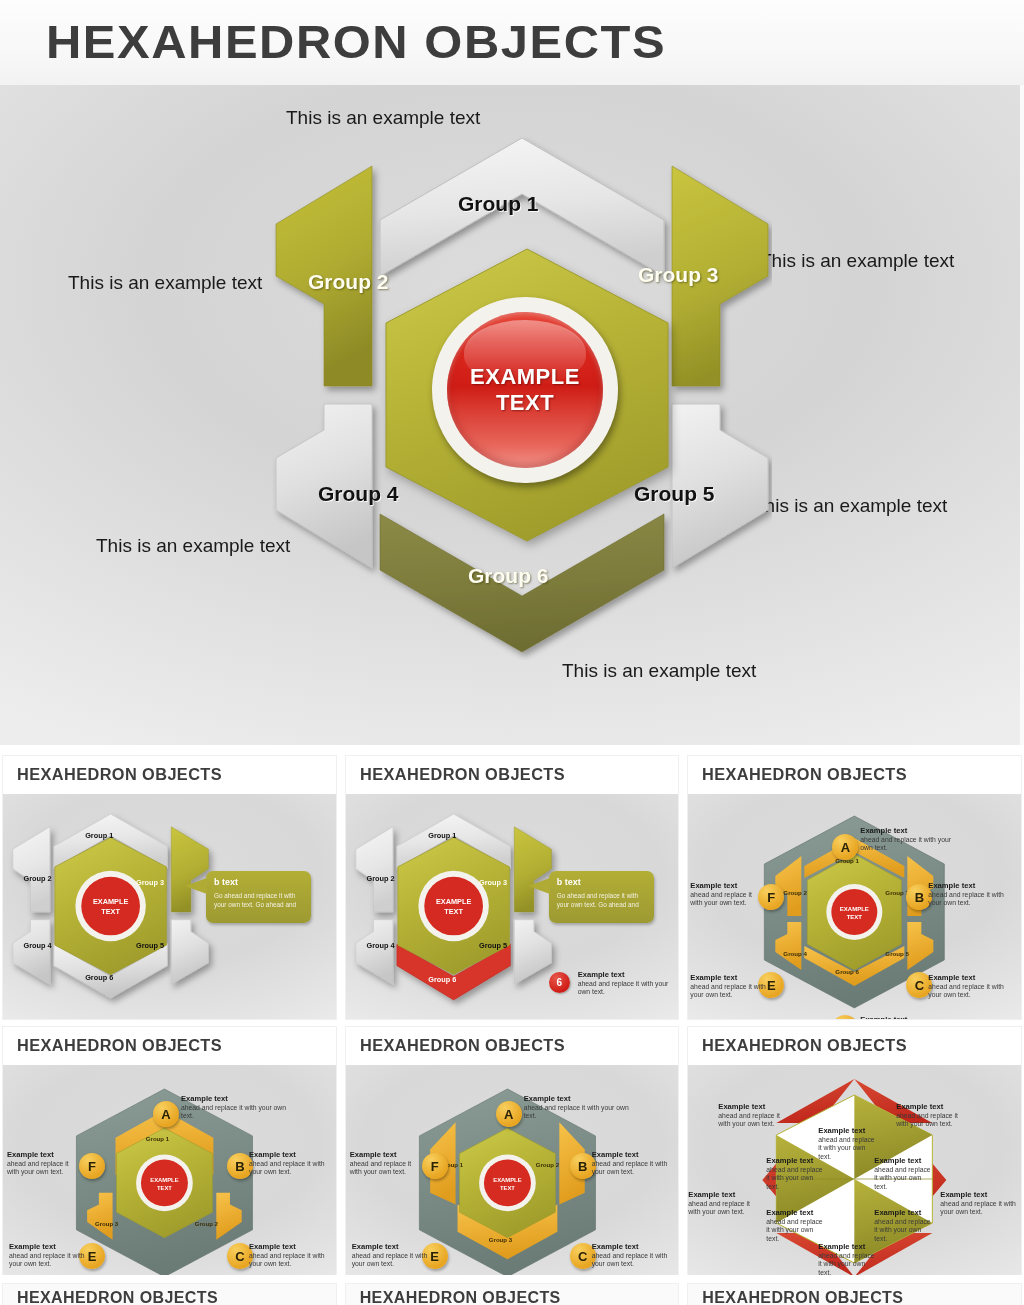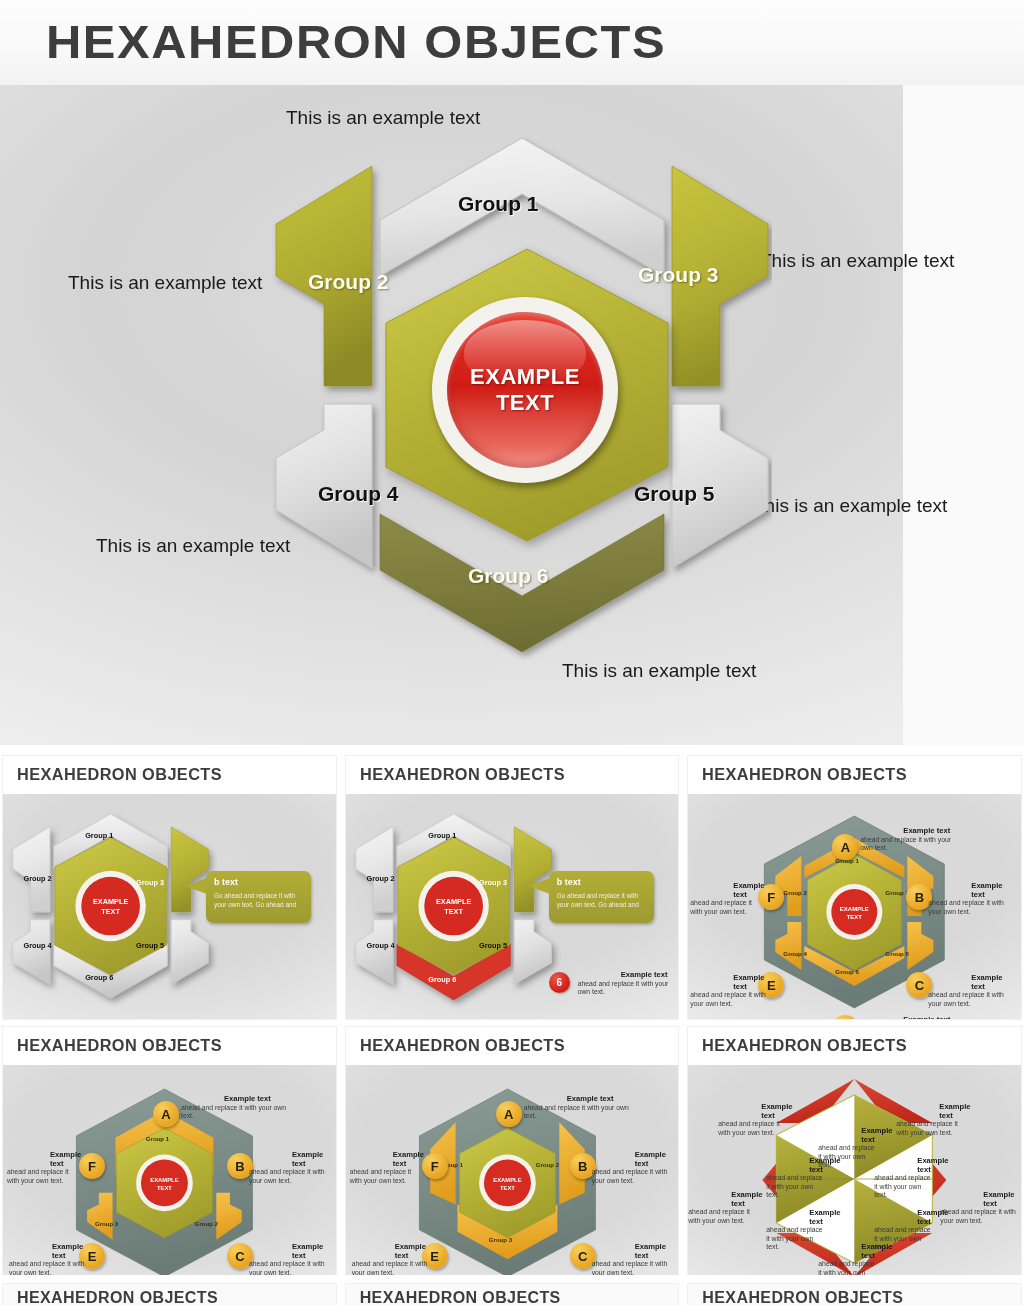--- a/index.html
+++ b/index.html
@@ -19,21 +19,21 @@
   }
   .hero-title{
     position:absolute;left:46px;top:14px;
     font-size:47px;font-weight:bold;color:#3d3d3d;
     letter-spacing:1.5px;
     font-family:"Liberation Sans", sans-serif;
     transform:scaleX(1.04);transform-origin:left center;
     white-space:nowrap;
   }
   .hero-stage{
-    position:absolute;left:0;top:85px;width:903px;height:660px;
+    position:absolute;left:0;top:85px;width:1020px;height:660px;
     background:
       radial-gradient(ellipse 900px 520px at 50% 30%, #dcdcdc 0%, #d4d4d4 40%, #e4e4e4 78%, #ededed 100%);
   }
 
   
   .hexwrap{position:absolute;left:272px;top:45px;width:500px;height:530px;}
   .seg{position:absolute;}
   .seg .lbl{
     position:absolute;white-space:nowrap;
     font-weight:bold;font-size:21px;
@@ -107,21 +107,21 @@
     transform:scaleX(1.02);transform-origin:left center;
     font-family:"Liberation Sans", sans-serif;white-space:nowrap;
   }
   .card-stage{
     position:absolute;left:0;top:38px;right:0;bottom:0;
     background:radial-gradient(ellipse 330px 200px at 50% 35%, #dcdcdc 0%, #d8d8d8 45%, #e6e6e6 80%, #efefef 100%);
   }
   .mini{position:absolute;left:0;top:0;width:100%;height:100%;}
 
   .ex-h{font-size:7.6px;font-weight:bold;color:#1b1b1b;line-height:1.15;
-        font-family:"Liberation Sans", sans-serif;margin-left:43px;}
+        font-family:"Liberation Sans", sans-serif;}
   .ex-b{font-size:6.8px;color:#3a3a3a;line-height:1.25;
         font-family:"Liberation Sans", sans-serif;}
   .exbox{position:absolute;width:96px;}
 
   
   .callout{
     position:absolute;border-radius:7px;
     background:linear-gradient(to bottom,#b3ae35,#9d9a33);
     box-shadow:1px 2px 3px rgba(0,0,0,.25);
   }

